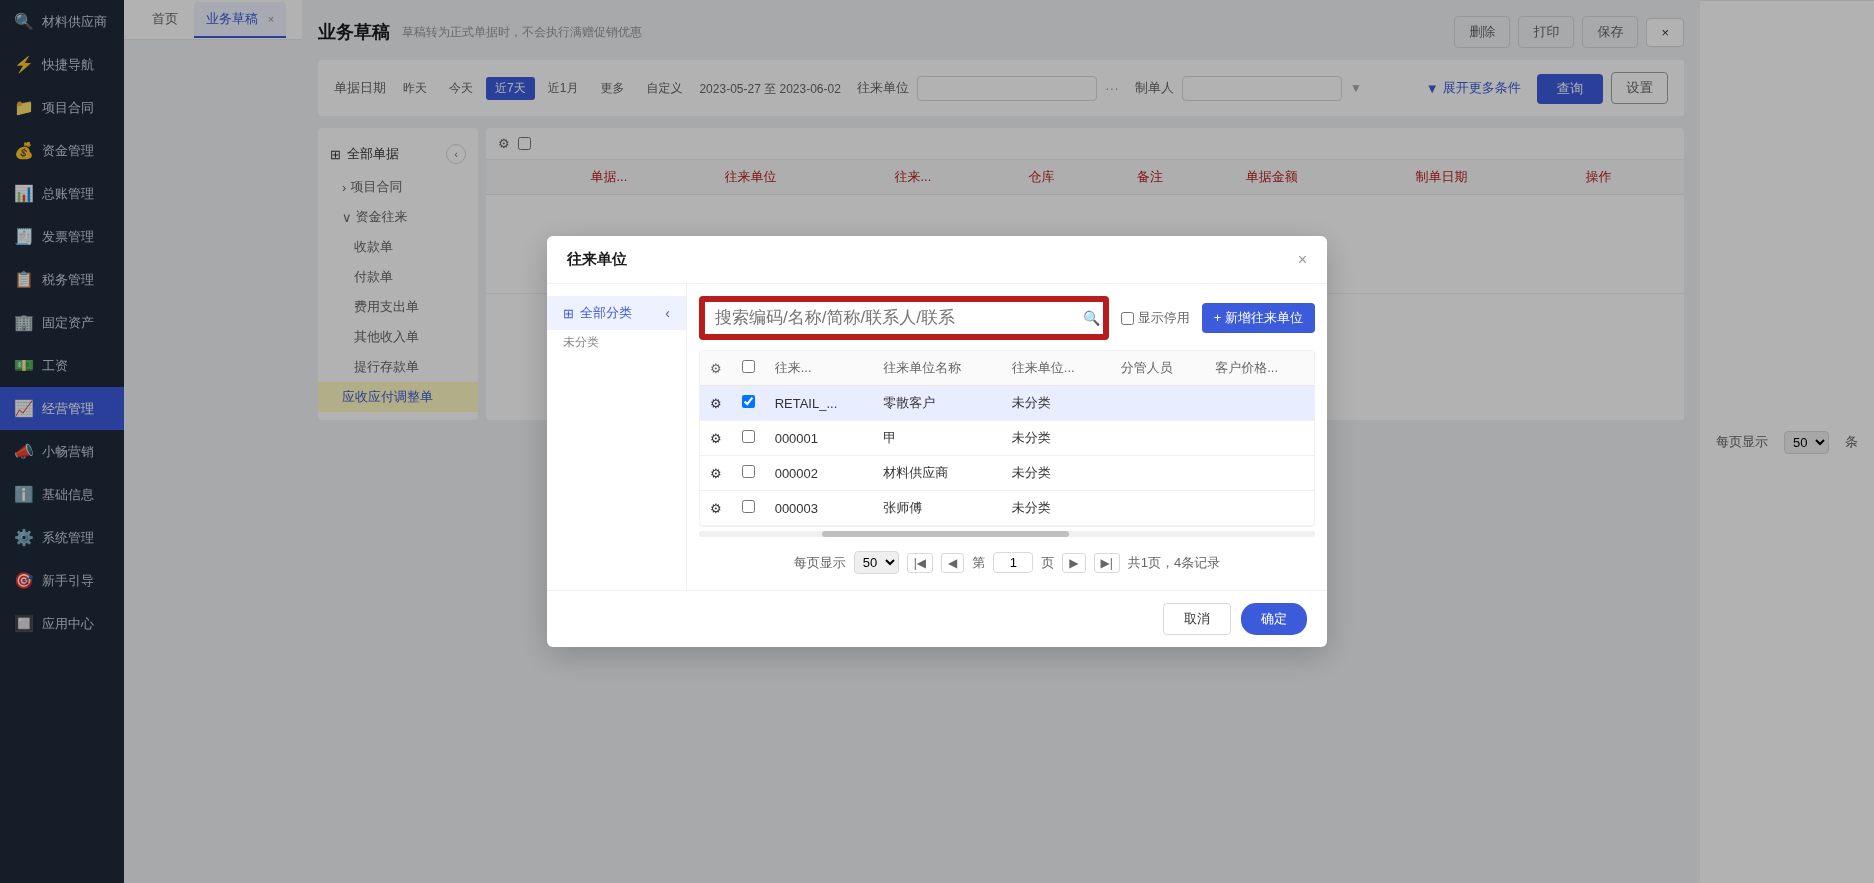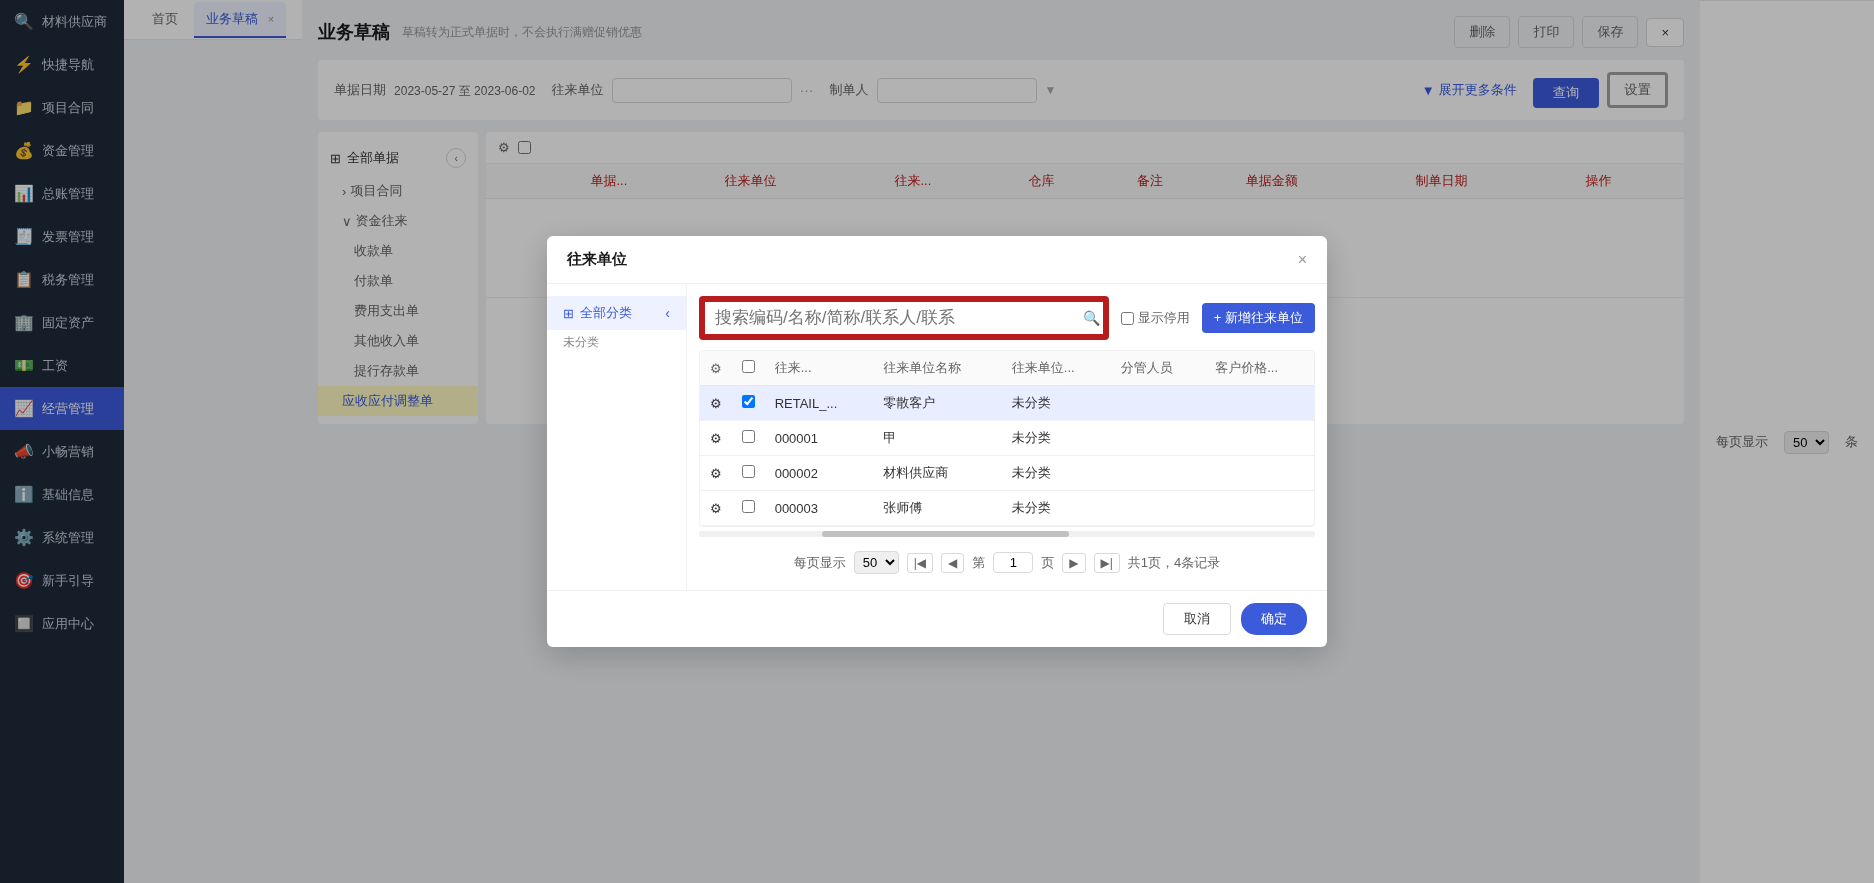--- a/index.html
+++ b/index.html
@@ -149,21 +149,21 @@
     }
     .query-btn {
       background: #3b5bdb;
       color: #fff;
       border: none;
       padding: 6px 20px;
       border-radius: 4px;
       cursor: pointer;
     }
     .setting-btn {
-      border: 3px solid #a3a3a3;
+      border: 1px solid #a3a3a3;
       background: #fff;
       padding: 6px 14px;
       border-radius: 4px;
       cursor: pointer;
       color: #666;
     }
 
     
     .content-area {
       display: flex;
@@ -563,20 +563,28 @@
         <button class="btn btn-ghost">删除</button>
         <button class="btn btn-ghost">打印</button>
         <button class="btn btn-ghost">保存</button>
         <button class="btn">×</button>
       </div>
     </div>
 
     <div class="filter-bar">
       <div class="filter-item">
         <span class="filter-label">单据日期</span>
+        <div class="filter-date-btns">
+          <span class="date-btn">昨天</span>
+          <span class="date-btn">今天</span>
+          <span class="date-btn active">近7天</span>
+          <span class="date-btn">近1月</span>
+          <span class="date-btn">更多</span>
+          <span class="date-btn">自定义</span>
+        </div>
         <div class="date-range">2023-05-27 至 2023-06-02</div>
       </div>
       <div class="filter-item">
         <span class="filter-label">往来单位</span>
         <input type="text" style="border: 1px solid rgb(217, 217, 217); border-radius: 4px; padding: 4px 8px; width: 180px; font-size: 13px;">
         <span style="color:#aaa;font-size:14px;">···</span>
       </div>
       <div class="filter-item">
         <span class="filter-label">制单人</span>
         <input type="text" style="border: 1px solid rgb(217, 217, 217); border-radius: 4px; padding: 4px 8px; width: 160px; font-size: 13px;">

